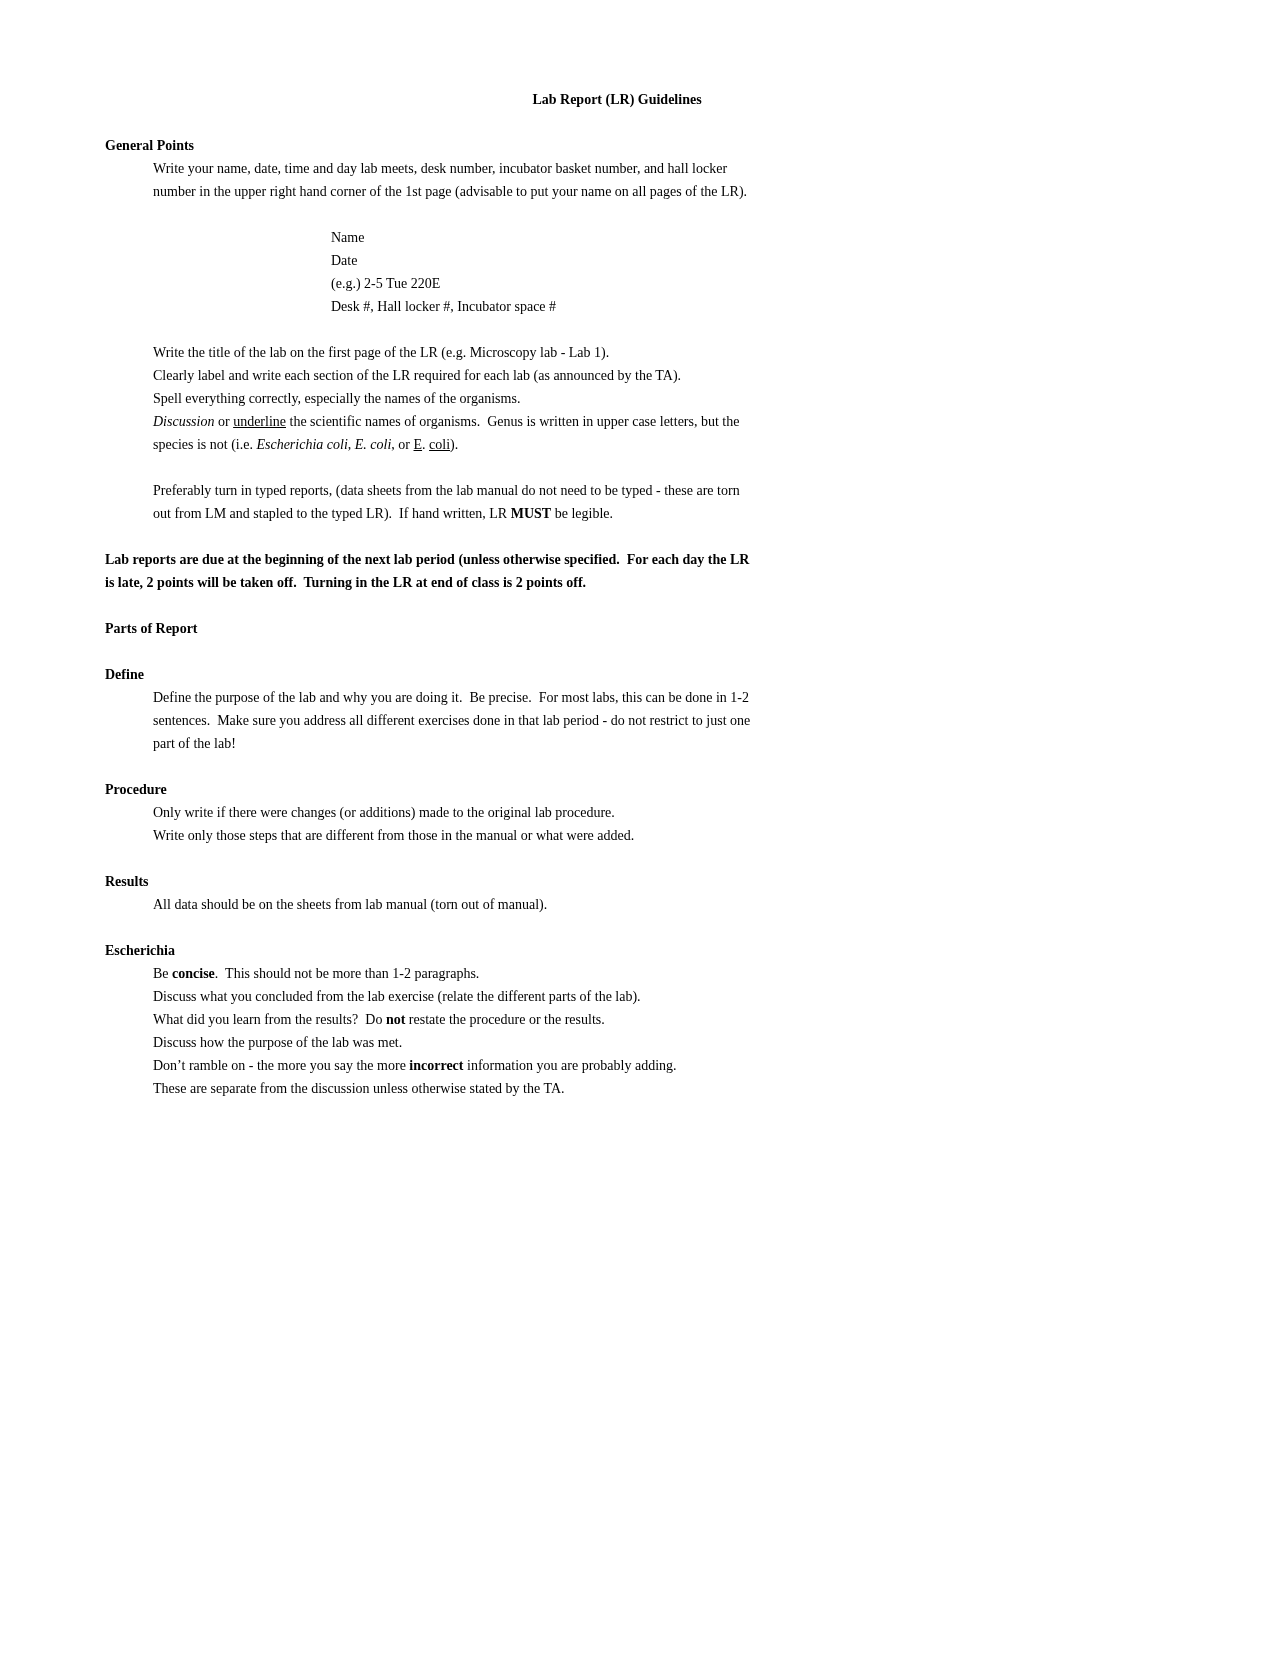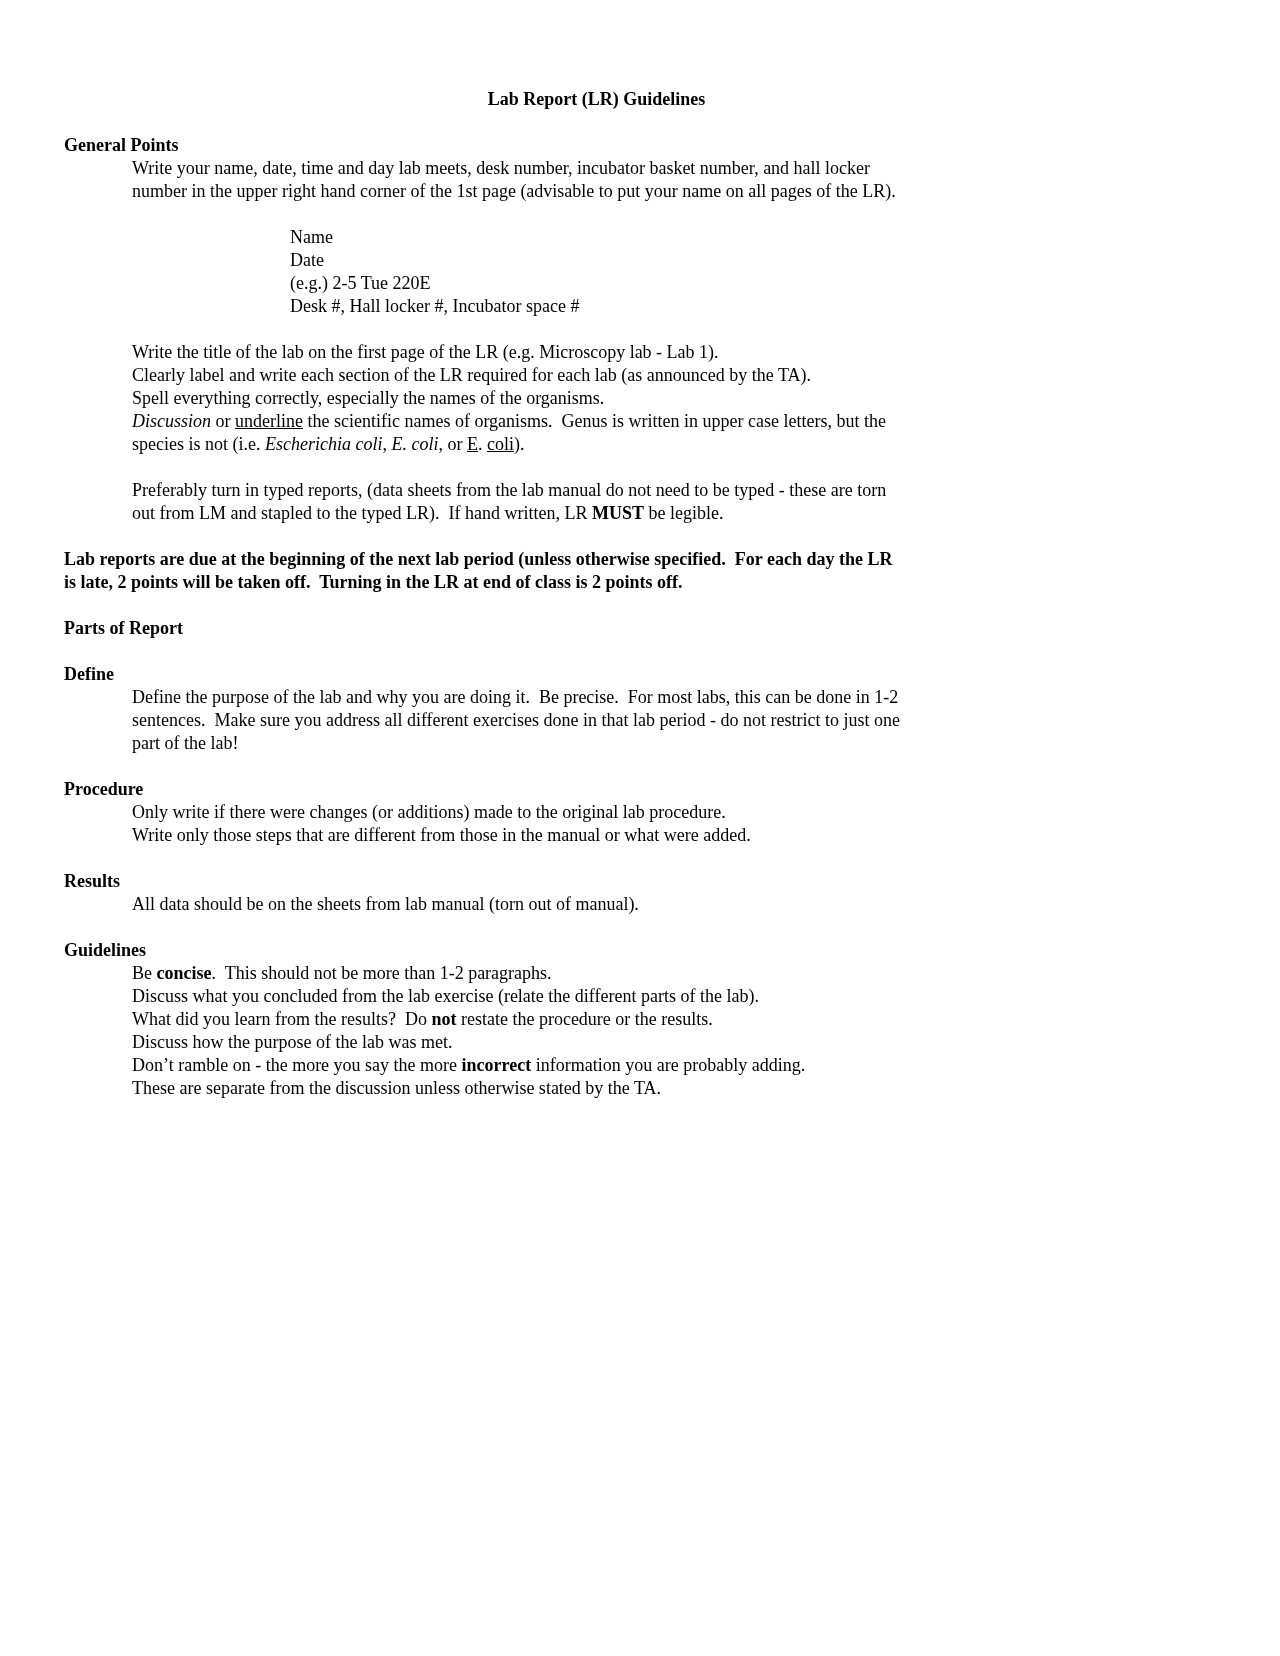--- a/index.html
+++ b/index.html
@@ -3,32 +3,32 @@
 <meta charset="utf-8">
 <style>
   html, body { margin: 0; padding: 0; background: #ffffff; }
   .page {
     position: relative;
     width: 1280px;
     height: 1656px;
     box-sizing: border-box;
     background: #ffffff;
     color: #000000;
-    padding: 88px 151px 0 64px;
+    padding: 88px 151px 0 105px;
     font-family: "Liberation Serif", "DejaVu Serif", serif;
-    font-size: 18px;
+    font-size: 14px;
     line-height: 23px;
     overflow: hidden;
   }
   .line { white-space: pre; }
   .center { text-align: center; }
   .bold { font-weight: bold; }
   .it { font-style: italic; }
   .un { text-decoration: underline; }
-  .ind1 { margin-left: 68px; }
+  .ind1 { margin-left: 48px; }
   .ind2 { margin-left: 226px; }
   .gap { margin-top: 23px; }
 </style>
 </head>
 <body>
 
 <div class="page">
 
   <div class="line center bold">Lab Report (LR) Guidelines</div>
 
@@ -60,21 +60,21 @@
   <div class="line ind1">sentences.  Make sure you address all different exercises done in that lab period - do not restrict to just one</div>
   <div class="line ind1">part of the lab!</div>
 
   <div class="line bold gap">Procedure</div>
   <div class="line ind1">Only write if there were changes (or additions) made to the original lab procedure.</div>
   <div class="line ind1">Write only those steps that are different from those in the manual or what were added.</div>
 
   <div class="line bold gap">Results</div>
   <div class="line ind1">All data should be on the sheets from lab manual (torn out of manual).</div>
 
-  <div class="line bold gap">Guidelines</div>
+  <div class="line bold gap">Escherichia</div>
   <div class="line ind1"><span>Be </span><span class="bold">concise</span><span>.  This should not be more than 1-2 paragraphs.</span></div>
   <div class="line ind1">Discuss what you concluded from the lab exercise (relate the different parts of the lab).</div>
   <div class="line ind1"><span>What did you learn from the results?  Do </span><span class="bold">not</span><span> restate the procedure or the results.</span></div>
   <div class="line ind1">Discuss how the purpose of the lab was met.</div>
   <div class="line ind1"><span>Don’t ramble on - the more you say the more </span><span class="bold">incorrect</span><span> information you are probably adding.</span></div>
 
   <div class="line ind1">These are separate from the discussion unless otherwise stated by the TA.</div>
 
 </div>
 

